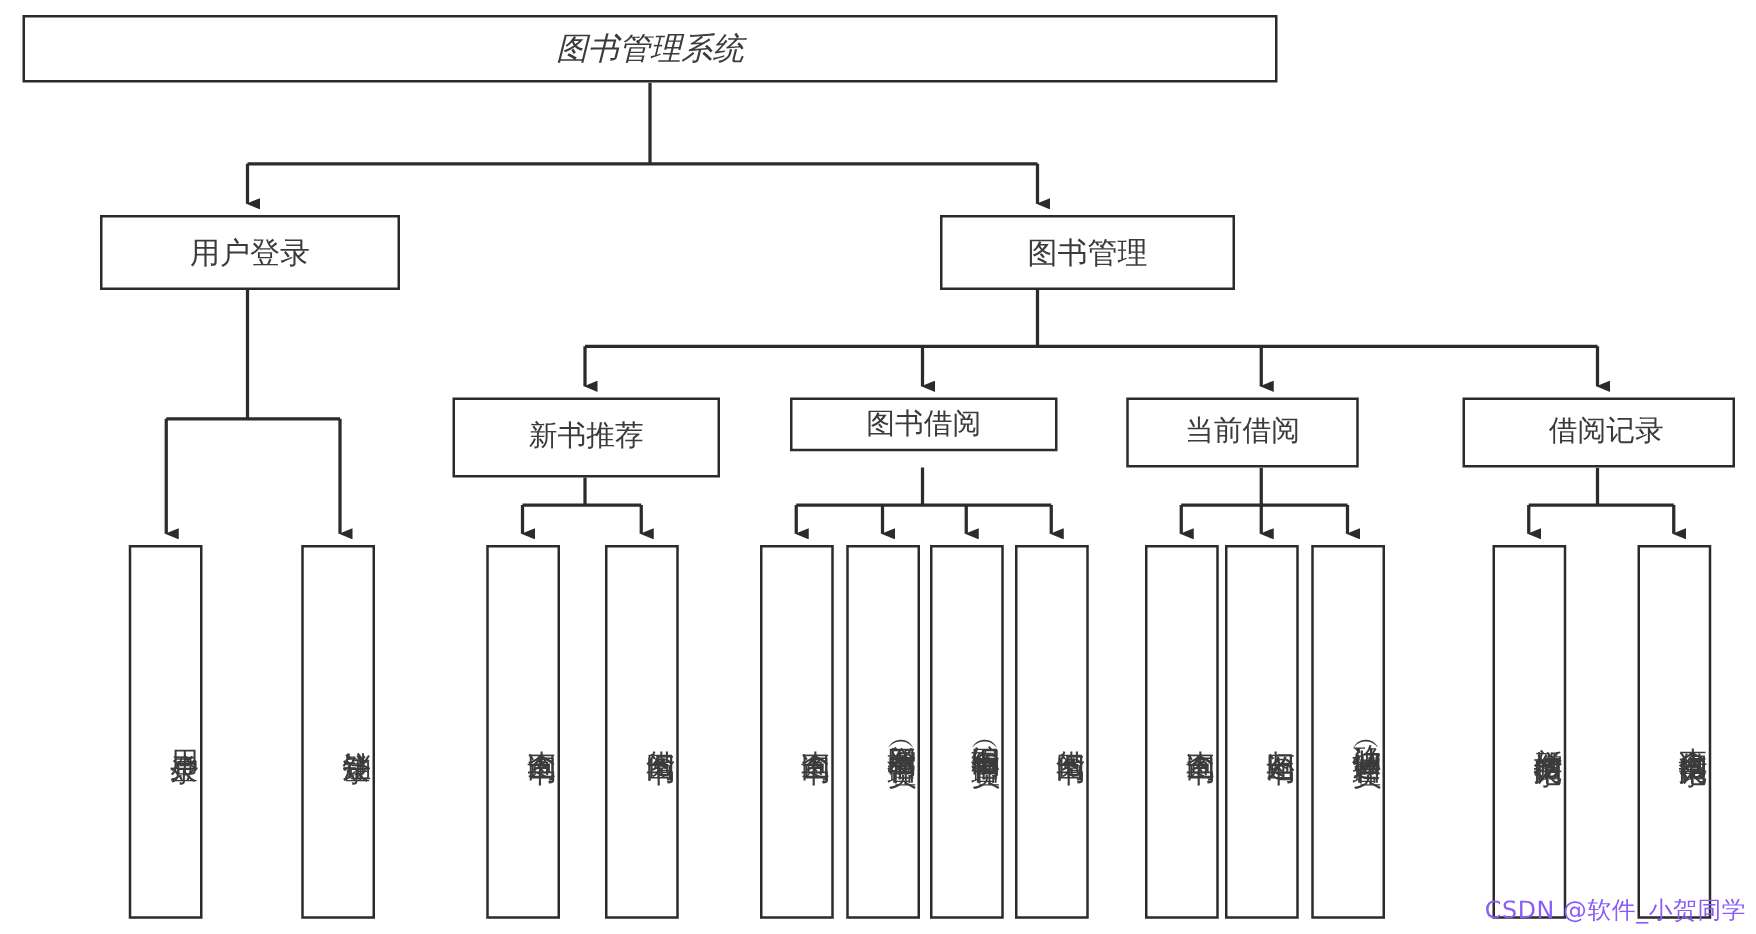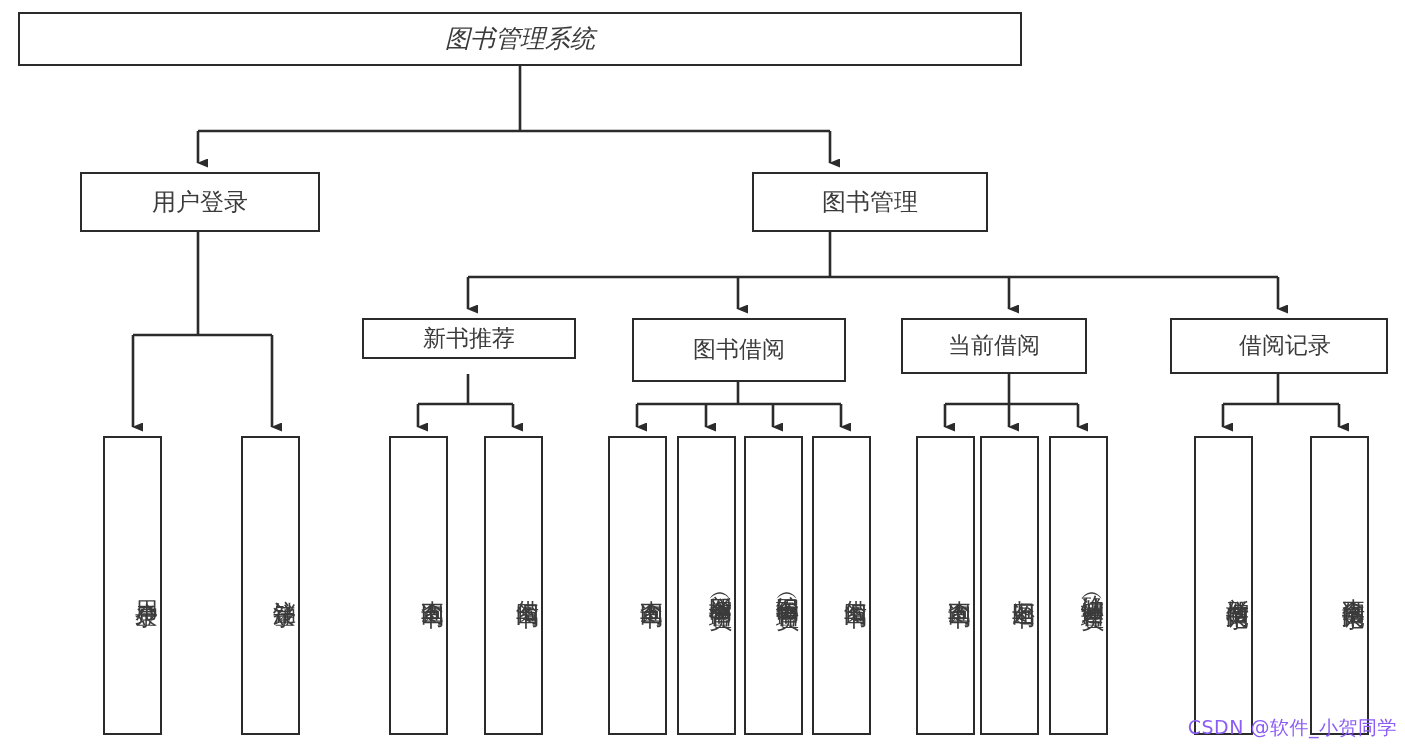--- a/index.html
+++ b/index.html
@@ -127,24 +127,24 @@
     <span>图书管理系统</span>
   </div>
 
   <div class="node lvl2" style="left:80px; top:172px; width:240px; height:60px;">
     <span>用户登录</span>
   </div>
   <div class="node lvl2" style="left:712px; top:172px; width:236px; height:60px;margin-left:40px;">
     <span>图书管理</span>
   </div>
 
-  <div class="node lvl3" style="left:362px; top:318px; width:214px; height:41px;">
+  <div class="node lvl3" style="left:362px; top:318px; width:214px; height:64px;">
     <span>新书推荐</span>
   </div>
-  <div class="node lvl3" style="left:632px; top:318px; width:214px; height:64px;">
+  <div class="node lvl3" style="left:632px; top:318px; width:214px; height:43px;">
     <span>图书借阅</span>
   </div>
   <div class="node lvl3" style="left:901px; top:318px; width:186px; height:56px;">
     <span>当前借阅</span>
   </div>
   <div class="node lvl3" style="left:1170px; top:318px; width:218px; height:56px;padding-left:12px;">
     <span>借阅记录</span>
   </div>
 
   <div class="node leaf" style="left:103px; top:436px; width:59px; height:299px;">

